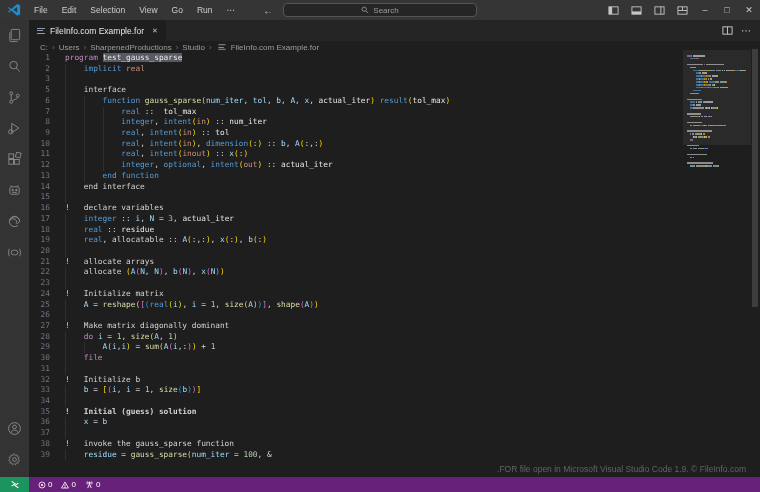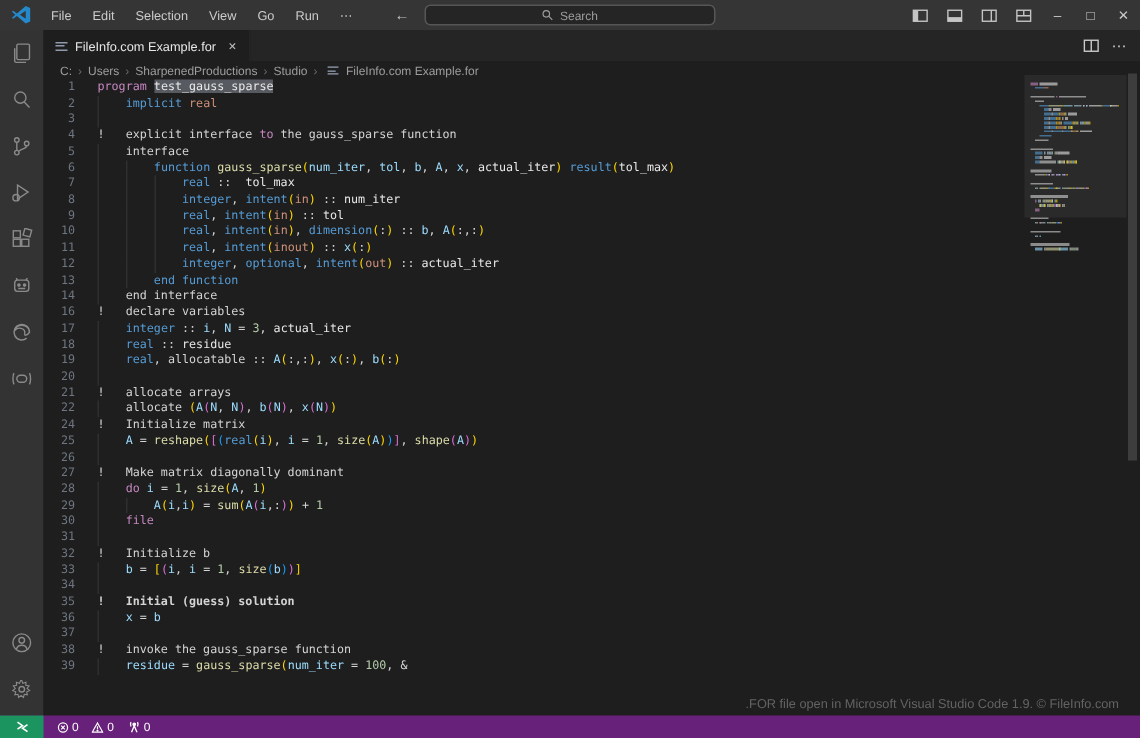--- a/index.html
+++ b/index.html
@@ -234,38 +234,39 @@
         <i></i>
       </span>
     <span class="crumb">FileInfo.com Example.for</span>
   </div>
 
   <div id="editor">
     <div id="code-lines">
         <div class="code-row"><span class="lnum">1</span><span style="color: rgb(197, 134, 192);">program</span><span style="color: rgb(212, 212, 212);"> </span><span style="color: rgb(232, 232, 232); background: rgb(87, 91, 97);">test_gauss_sparse</span></div>
         <div class="code-row"><span class="guide" style="left: calc(0ch + 36px);"></span><span class="lnum">2</span><span style="color: rgb(212, 212, 212);">    </span><span style="color: rgb(86, 156, 214);">implicit</span><span style="color: rgb(212, 212, 212);"> </span><span style="color: rgb(206, 145, 120);">real</span></div>
         <div class="code-row"><span class="guide" style="left: calc(0ch + 36px);"></span><span class="lnum">3</span></div>
-        <div class="code-row"><span class="lnum">4</span><span style="color: rgb(212, 212, 212);">!   explicit interface </span><span style="color: rgb(197, 134, 192);">to</span><span style="color: rgb(212, 212, 212);"> the gauss_sparse function</span></div>
         <div class="code-row"><span class="guide" style="left: calc(0ch + 36px);"></span><span class="lnum">5</span><span style="color: rgb(212, 212, 212);">    interface</span></div>
         <div class="code-row"><span class="guide" style="left: calc(0ch + 36px);"></span><span class="guide" style="left: calc(4ch + 36px);"></span><span class="lnum">6</span><span style="color: rgb(212, 212, 212);">        </span><span style="color: rgb(86, 156, 214);">function</span><span style="color: rgb(212, 212, 212);"> </span><span style="color: rgb(220, 220, 170);">gauss_sparse</span><span style="color: rgb(255, 215, 0);">(</span><span style="color: rgb(156, 220, 254);">num_iter</span><span style="color: rgb(212, 212, 212);">, </span><span style="color: rgb(156, 220, 254);">tol</span><span style="color: rgb(212, 212, 212);">, </span><span style="color: rgb(156, 220, 254);">b</span><span style="color: rgb(212, 212, 212);">, </span><span style="color: rgb(156, 220, 254);">A</span><span style="color: rgb(212, 212, 212);">, </span><span style="color: rgb(156, 220, 254);">x</span><span style="color: rgb(212, 212, 212);">, </span><span style="color: rgb(232, 232, 232);">actual_iter</span><span style="color: rgb(255, 215, 0);">)</span><span style="color: rgb(212, 212, 212);"> </span><span style="color: rgb(86, 156, 214);">result</span><span style="color: rgb(255, 215, 0);">(</span><span style="color: rgb(232, 232, 232);">tol_max</span><span style="color: rgb(255, 215, 0);">)</span></div>
         <div class="code-row"><span class="guide" style="left: calc(0ch + 36px);"></span><span class="guide" style="left: calc(4ch + 36px);"></span><span class="guide" style="left: calc(8ch + 36px);"></span><span class="lnum">7</span><span style="color: rgb(212, 212, 212);">            </span><span style="color: rgb(86, 156, 214);">real</span><span style="color: rgb(212, 212, 212);"> ::  </span><span style="color: rgb(232, 232, 232);">tol_max</span></div>
         <div class="code-row"><span class="guide" style="left: calc(0ch + 36px);"></span><span class="guide" style="left: calc(4ch + 36px);"></span><span class="guide" style="left: calc(8ch + 36px);"></span><span class="lnum">8</span><span style="color: rgb(212, 212, 212);">            </span><span style="color: rgb(86, 156, 214);">integer</span><span style="color: rgb(212, 212, 212);">, </span><span style="color: rgb(86, 156, 214);">intent</span><span style="color: rgb(255, 215, 0);">(</span><span style="color: rgb(206, 145, 120);">in</span><span style="color: rgb(255, 215, 0);">)</span><span style="color: rgb(212, 212, 212);"> :: </span><span style="color: rgb(232, 232, 232);">num_iter</span></div>
         <div class="code-row"><span class="guide" style="left: calc(0ch + 36px);"></span><span class="guide" style="left: calc(4ch + 36px);"></span><span class="guide" style="left: calc(8ch + 36px);"></span><span class="lnum">9</span><span style="color: rgb(212, 212, 212);">            </span><span style="color: rgb(86, 156, 214);">real</span><span style="color: rgb(212, 212, 212);">, </span><span style="color: rgb(86, 156, 214);">intent</span><span style="color: rgb(255, 215, 0);">(</span><span style="color: rgb(206, 145, 120);">in</span><span style="color: rgb(255, 215, 0);">)</span><span style="color: rgb(212, 212, 212);"> :: </span><span style="color: rgb(232, 232, 232);">tol</span></div>
         <div class="code-row"><span class="guide" style="left: calc(0ch + 36px);"></span><span class="guide" style="left: calc(4ch + 36px);"></span><span class="guide" style="left: calc(8ch + 36px);"></span><span class="lnum">10</span><span style="color: rgb(212, 212, 212);">            </span><span style="color: rgb(86, 156, 214);">real</span><span style="color: rgb(212, 212, 212);">, </span><span style="color: rgb(86, 156, 214);">intent</span><span style="color: rgb(255, 215, 0);">(</span><span style="color: rgb(206, 145, 120);">in</span><span style="color: rgb(255, 215, 0);">)</span><span style="color: rgb(212, 212, 212);">, </span><span style="color: rgb(86, 156, 214);">dimension</span><span style="color: rgb(255, 215, 0);">(</span><span style="color: rgb(212, 212, 212);">:</span><span style="color: rgb(255, 215, 0);">)</span><span style="color: rgb(212, 212, 212);"> :: </span><span style="color: rgb(156, 220, 254);">b</span><span style="color: rgb(212, 212, 212);">, </span><span style="color: rgb(156, 220, 254);">A</span><span style="color: rgb(255, 215, 0);">(</span><span style="color: rgb(212, 212, 212);">:,:</span><span style="color: rgb(255, 215, 0);">)</span></div>
         <div class="code-row"><span class="guide" style="left: calc(0ch + 36px);"></span><span class="guide" style="left: calc(4ch + 36px);"></span><span class="guide" style="left: calc(8ch + 36px);"></span><span class="lnum">11</span><span style="color: rgb(212, 212, 212);">            </span><span style="color: rgb(86, 156, 214);">real</span><span style="color: rgb(212, 212, 212);">, </span><span style="color: rgb(86, 156, 214);">intent</span><span style="color: rgb(255, 215, 0);">(</span><span style="color: rgb(206, 145, 120);">inout</span><span style="color: rgb(255, 215, 0);">)</span><span style="color: rgb(212, 212, 212);"> :: </span><span style="color: rgb(156, 220, 254);">x</span><span style="color: rgb(255, 215, 0);">(</span><span style="color: rgb(212, 212, 212);">:</span><span style="color: rgb(255, 215, 0);">)</span></div>
         <div class="code-row"><span class="guide" style="left: calc(0ch + 36px);"></span><span class="guide" style="left: calc(4ch + 36px);"></span><span class="guide" style="left: calc(8ch + 36px);"></span><span class="lnum">12</span><span style="color: rgb(212, 212, 212);">            </span><span style="color: rgb(86, 156, 214);">integer</span><span style="color: rgb(212, 212, 212);">, </span><span style="color: rgb(86, 156, 214);">optional</span><span style="color: rgb(212, 212, 212);">, </span><span style="color: rgb(86, 156, 214);">intent</span><span style="color: rgb(255, 215, 0);">(</span><span style="color: rgb(206, 145, 120);">out</span><span style="color: rgb(255, 215, 0);">)</span><span style="color: rgb(212, 212, 212);"> :: </span><span style="color: rgb(232, 232, 232);">actual_iter</span></div>
         <div class="code-row"><span class="guide" style="left: calc(0ch + 36px);"></span><span class="guide" style="left: calc(4ch + 36px);"></span><span class="lnum">13</span><span style="color: rgb(212, 212, 212);">        </span><span style="color: rgb(86, 156, 214);">end function</span></div>
         <div class="code-row"><span class="guide" style="left: calc(0ch + 36px);"></span><span class="lnum">14</span><span style="color: rgb(212, 212, 212);">    end interface</span></div>
+        <div class="code-row"><span class="guide" style="left: calc(0ch + 36px);"></span><span class="lnum">15</span></div>
         <div class="code-row"><span class="lnum">16</span><span style="color: rgb(212, 212, 212);">!   declare variables</span></div>
         <div class="code-row"><span class="guide" style="left: calc(0ch + 36px);"></span><span class="lnum">17</span><span style="color: rgb(212, 212, 212);">    </span><span style="color: rgb(86, 156, 214);">integer</span><span style="color: rgb(212, 212, 212);"> :: </span><span style="color: rgb(156, 220, 254);">i</span><span style="color: rgb(212, 212, 212);">, </span><span style="color: rgb(156, 220, 254);">N</span><span style="color: rgb(212, 212, 212);"> = </span><span style="color: rgb(181, 206, 168);">3</span><span style="color: rgb(212, 212, 212);">, </span><span style="color: rgb(232, 232, 232);">actual_iter</span></div>
         <div class="code-row"><span class="guide" style="left: calc(0ch + 36px);"></span><span class="lnum">18</span><span style="color: rgb(212, 212, 212);">    </span><span style="color: rgb(86, 156, 214);">real</span><span style="color: rgb(212, 212, 212);"> :: </span><span style="color: rgb(232, 232, 232);">residue</span></div>
         <div class="code-row"><span class="guide" style="left: calc(0ch + 36px);"></span><span class="lnum">19</span><span style="color: rgb(212, 212, 212);">    </span><span style="color: rgb(86, 156, 214);">real</span><span style="color: rgb(212, 212, 212);">, allocatable :: </span><span style="color: rgb(156, 220, 254);">A</span><span style="color: rgb(255, 215, 0);">(</span><span style="color: rgb(212, 212, 212);">:,:</span><span style="color: rgb(255, 215, 0);">)</span><span style="color: rgb(212, 212, 212);">, </span><span style="color: rgb(156, 220, 254);">x</span><span style="color: rgb(255, 215, 0);">(</span><span style="color: rgb(212, 212, 212);">:</span><span style="color: rgb(255, 215, 0);">)</span><span style="color: rgb(212, 212, 212);">, </span><span style="color: rgb(156, 220, 254);">b</span><span style="color: rgb(255, 215, 0);">(</span><span style="color: rgb(212, 212, 212);">:</span><span style="color: rgb(255, 215, 0);">)</span></div>
         <div class="code-row"><span class="guide" style="left: calc(0ch + 36px);"></span><span class="lnum">20</span></div>
         <div class="code-row"><span class="lnum">21</span><span style="color: rgb(212, 212, 212);">!   allocate arrays</span></div>
         <div class="code-row"><span class="guide" style="left: calc(0ch + 36px);"></span><span class="lnum">22</span><span style="color: rgb(212, 212, 212);">    allocate </span><span style="color: rgb(255, 215, 0);">(</span><span style="color: rgb(156, 220, 254);">A</span><span style="color: rgb(218, 112, 214);">(</span><span style="color: rgb(156, 220, 254);">N</span><span style="color: rgb(212, 212, 212);">, </span><span style="color: rgb(156, 220, 254);">N</span><span style="color: rgb(218, 112, 214);">)</span><span style="color: rgb(212, 212, 212);">, </span><span style="color: rgb(156, 220, 254);">b</span><span style="color: rgb(218, 112, 214);">(</span><span style="color: rgb(156, 220, 254);">N</span><span style="color: rgb(218, 112, 214);">)</span><span style="color: rgb(212, 212, 212);">, </span><span style="color: rgb(156, 220, 254);">x</span><span style="color: rgb(218, 112, 214);">(</span><span style="color: rgb(156, 220, 254);">N</span><span style="color: rgb(218, 112, 214);">)</span><span style="color: rgb(255, 215, 0);">)</span></div>
+        <div class="code-row"><span class="guide" style="left: calc(0ch + 36px);"></span><span class="lnum">23</span></div>
         <div class="code-row"><span class="lnum">24</span><span style="color: rgb(212, 212, 212);">!   Initialize matrix</span></div>
         <div class="code-row"><span class="guide" style="left: calc(0ch + 36px);"></span><span class="lnum">25</span><span style="color: rgb(212, 212, 212);">    </span><span style="color: rgb(156, 220, 254);">A</span><span style="color: rgb(212, 212, 212);"> = </span><span style="color: rgb(220, 220, 170);">reshape</span><span style="color: rgb(255, 215, 0);">(</span><span style="color: rgb(218, 112, 214);">[</span><span style="color: rgb(23, 159, 255);">(</span><span style="color: rgb(86, 156, 214);">real</span><span style="color: rgb(255, 215, 0);">(</span><span style="color: rgb(156, 220, 254);">i</span><span style="color: rgb(255, 215, 0);">)</span><span style="color: rgb(212, 212, 212);">, </span><span style="color: rgb(156, 220, 254);">i</span><span style="color: rgb(212, 212, 212);"> = </span><span style="color: rgb(181, 206, 168);">1</span><span style="color: rgb(212, 212, 212);">, </span><span style="color: rgb(220, 220, 170);">size</span><span style="color: rgb(255, 215, 0);">(</span><span style="color: rgb(156, 220, 254);">A</span><span style="color: rgb(255, 215, 0);">)</span><span style="color: rgb(23, 159, 255);">)</span><span style="color: rgb(218, 112, 214);">]</span><span style="color: rgb(212, 212, 212);">, </span><span style="color: rgb(220, 220, 170);">shape</span><span style="color: rgb(218, 112, 214);">(</span><span style="color: rgb(156, 220, 254);">A</span><span style="color: rgb(218, 112, 214);">)</span><span style="color: rgb(255, 215, 0);">)</span></div>
         <div class="code-row"><span class="guide" style="left: calc(0ch + 36px);"></span><span class="lnum">26</span></div>
         <div class="code-row"><span class="lnum">27</span><span style="color: rgb(212, 212, 212);">!   Make matrix diagonally dominant</span></div>
         <div class="code-row"><span class="guide" style="left: calc(0ch + 36px);"></span><span class="lnum">28</span><span style="color: rgb(212, 212, 212);">    </span><span style="color: rgb(197, 134, 192);">do</span><span style="color: rgb(212, 212, 212);"> </span><span style="color: rgb(156, 220, 254);">i</span><span style="color: rgb(212, 212, 212);"> = </span><span style="color: rgb(181, 206, 168);">1</span><span style="color: rgb(212, 212, 212);">, </span><span style="color: rgb(220, 220, 170);">size</span><span style="color: rgb(255, 215, 0);">(</span><span style="color: rgb(156, 220, 254);">A</span><span style="color: rgb(212, 212, 212);">, </span><span style="color: rgb(181, 206, 168);">1</span><span style="color: rgb(255, 215, 0);">)</span></div>
         <div class="code-row"><span class="guide" style="left: calc(0ch + 36px);"></span><span class="guide" style="left: calc(4ch + 36px);"></span><span class="lnum">29</span><span style="color: rgb(212, 212, 212);">        </span><span style="color: rgb(156, 220, 254);">A</span><span style="color: rgb(255, 215, 0);">(</span><span style="color: rgb(156, 220, 254);">i</span><span style="color: rgb(212, 212, 212);">,</span><span style="color: rgb(156, 220, 254);">i</span><span style="color: rgb(255, 215, 0);">)</span><span style="color: rgb(212, 212, 212);"> = </span><span style="color: rgb(220, 220, 170);">sum</span><span style="color: rgb(255, 215, 0);">(</span><span style="color: rgb(156, 220, 254);">A</span><span style="color: rgb(218, 112, 214);">(</span><span style="color: rgb(156, 220, 254);">i</span><span style="color: rgb(212, 212, 212);">,:</span><span style="color: rgb(218, 112, 214);">)</span><span style="color: rgb(255, 215, 0);">)</span><span style="color: rgb(212, 212, 212);"> + </span><span style="color: rgb(181, 206, 168);">1</span></div>
         <div class="code-row"><span class="guide" style="left: calc(0ch + 36px);"></span><span class="lnum">30</span><span style="color: rgb(212, 212, 212);">    </span><span style="color: rgb(197, 134, 192);">file</span></div>
         <div class="code-row"><span class="guide" style="left: calc(0ch + 36px);"></span><span class="lnum">31</span></div>
         <div class="code-row"><span class="lnum">32</span><span style="color: rgb(212, 212, 212);">!   Initialize b</span></div>
         <div class="code-row"><span class="guide" style="left: calc(0ch + 36px);"></span><span class="lnum">33</span><span style="color: rgb(212, 212, 212);">    </span><span style="color: rgb(156, 220, 254);">b</span><span style="color: rgb(212, 212, 212);"> = </span><span style="color: rgb(255, 215, 0);">[</span><span style="color: rgb(218, 112, 214);">(</span><span style="color: rgb(156, 220, 254);">i</span><span style="color: rgb(212, 212, 212);">, </span><span style="color: rgb(156, 220, 254);">i</span><span style="color: rgb(212, 212, 212);"> = </span><span style="color: rgb(181, 206, 168);">1</span><span style="color: rgb(212, 212, 212);">, </span><span style="color: rgb(220, 220, 170);">size</span><span style="color: rgb(23, 159, 255);">(</span><span style="color: rgb(156, 220, 254);">b</span><span style="color: rgb(23, 159, 255);">)</span><span style="color: rgb(218, 112, 214);">)</span><span style="color: rgb(255, 215, 0);">]</span></div>

